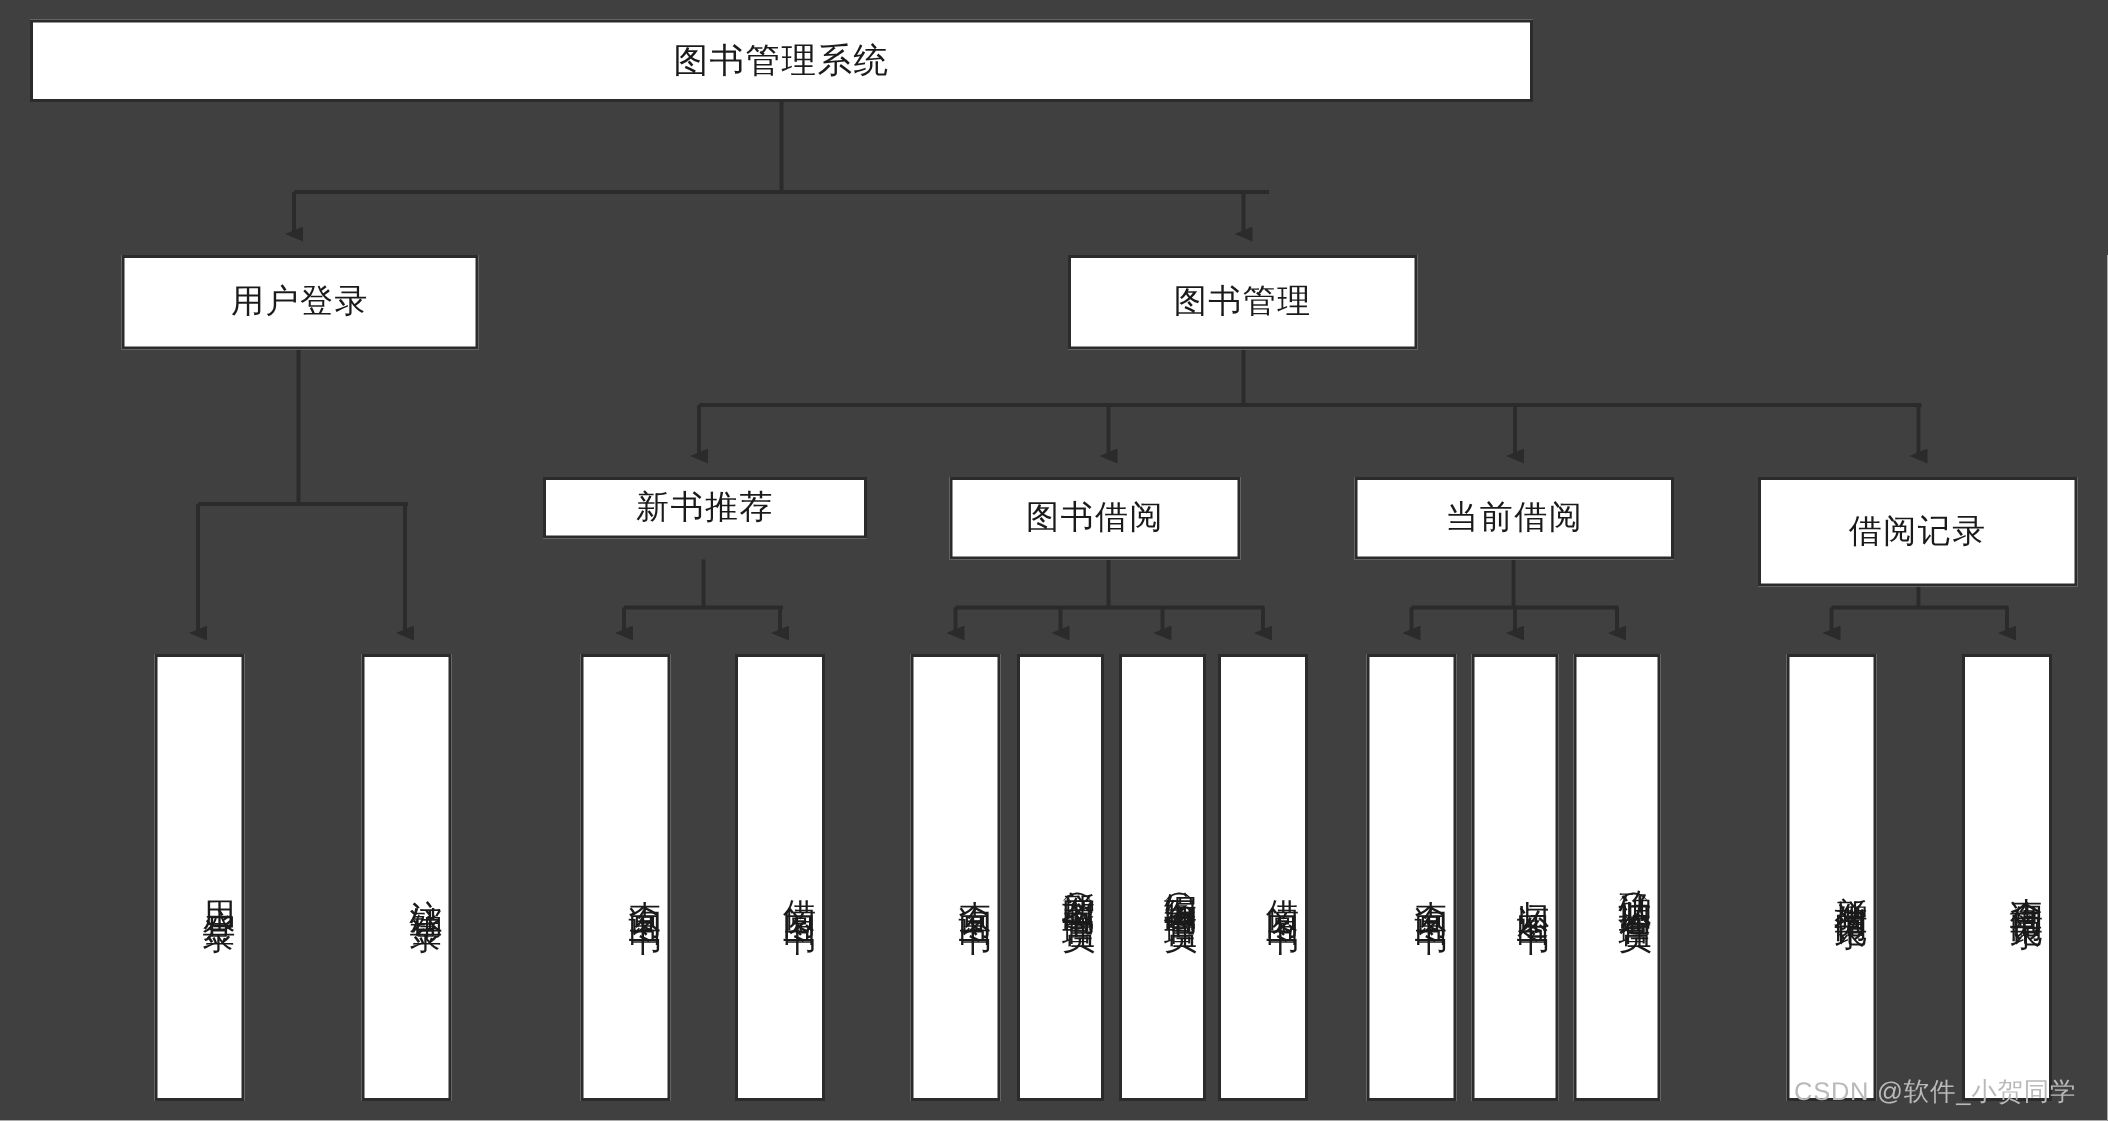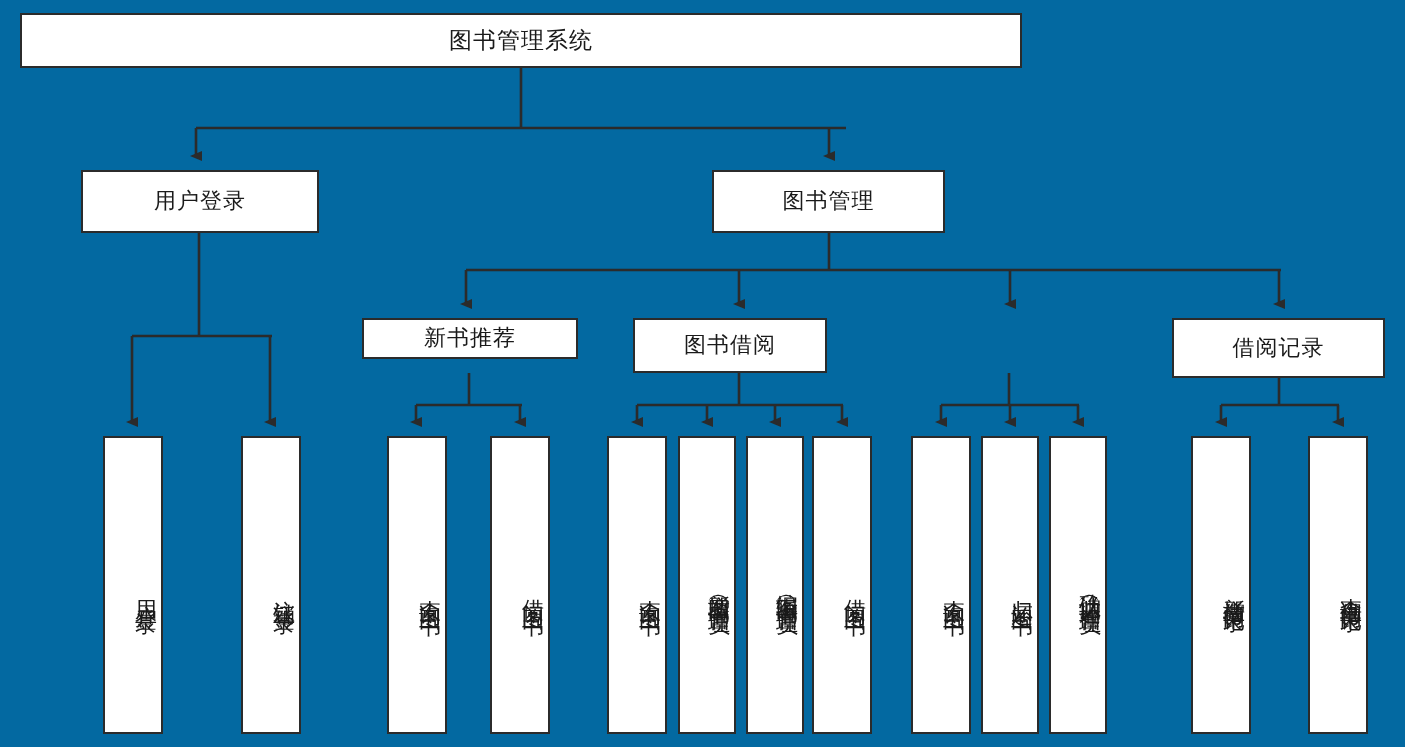--- a/index.html
+++ b/index.html
@@ -4,21 +4,21 @@
 <style>
   html, body {
     margin: 0;
     padding: 0;
     background: #ffffff;
   }
   #canvas {
     position: relative;
     width: 1405px;
     height: 747px;
-    background: #0369a1;
+    background: #404040;
     font-family: "Liberation Sans", "DejaVu Sans", sans-serif;
     overflow: hidden;
   }
   svg.wires {
     position: absolute;
     left: 0;
     top: 0;
     width: 1405px;
     height: 747px;
     pointer-events: none;
@@ -120,34 +120,36 @@
     </g>
   </svg>
 
   <div class="node h root" style="left:20px; top:13px; width:1002px; height:55px;">图书管理系统</div>
 
   <div class="node h" style="left:81px; top:170px; width:238px; height:63px;">用户登录</div>
   <div class="node h" style="left:712px; top:170px; width:233px; height:63px;text-align:right;">图书管理</div>
 
   <div class="node h" style="left:362px; top:318px; width:216px; height:41px;">新书推荐</div>
   <div class="node h" style="left:633px; top:318px; width:194px; height:55px;">图书借阅</div>
-  <div class="node h" style="left:1172px; top:318px; width:213px; height:60px;text-align:center;">借阅记录</div>
+  <div class="node h" style="left:903px; top:318px; width:213px; height:55px;">当前借阅</div>
+  <div class="node h" style="left:1172px; top:318px; width:213px; height:73px;text-align:center;">借阅记录</div>
 
   <div class="node v" style="left:103px; top:436px; width:60px; height:298px;">用户登录</div>
   <div class="node v" style="left:241px; top:436px; width:60px; height:298px;">注销登录</div>
 
   <div class="node v" style="left:387px; top:436px; width:60px; height:298px;">查询图书</div>
   <div class="node v" style="left:490px; top:436px; width:60px; height:298px;">借阅图书</div>
 
   <div class="node v" style="left:607px; top:436px; width:60px; height:298px;">查询图书</div>
   <div class="node v tall" style="left:678px; top:436px; width:58px; height:298px;">新增图书（管理员）</div>
   <div class="node v tall" style="left:746px; top:436px; width:58px; height:298px;">编辑图书（管理员）</div>
   <div class="node v" style="left:812px; top:436px; width:60px; height:298px;">借阅图书</div>
 
   <div class="node v" style="left:911px; top:436px; width:60px; height:298px;">查询图书</div>
   <div class="node v" style="left:981px; top:436px; width:58px; height:298px;">归还图书</div>
   <div class="node v tall" style="left:1049px; top:436px; width:58px; height:298px;">确认归还（管理员）</div>
 
   <div class="node v tall" style="left:1191px; top:436px; width:60px; height:298px;">新增借阅记录</div>
   <div class="node v tall" style="left:1308px; top:436px; width:60px; height:298px;">查询借阅记录</div>
 
+  <div class="watermark" style="left:1196px; top:716px;">CSDN @软件_小贺同学</div>
 
 </div>
 
 </body></html>

